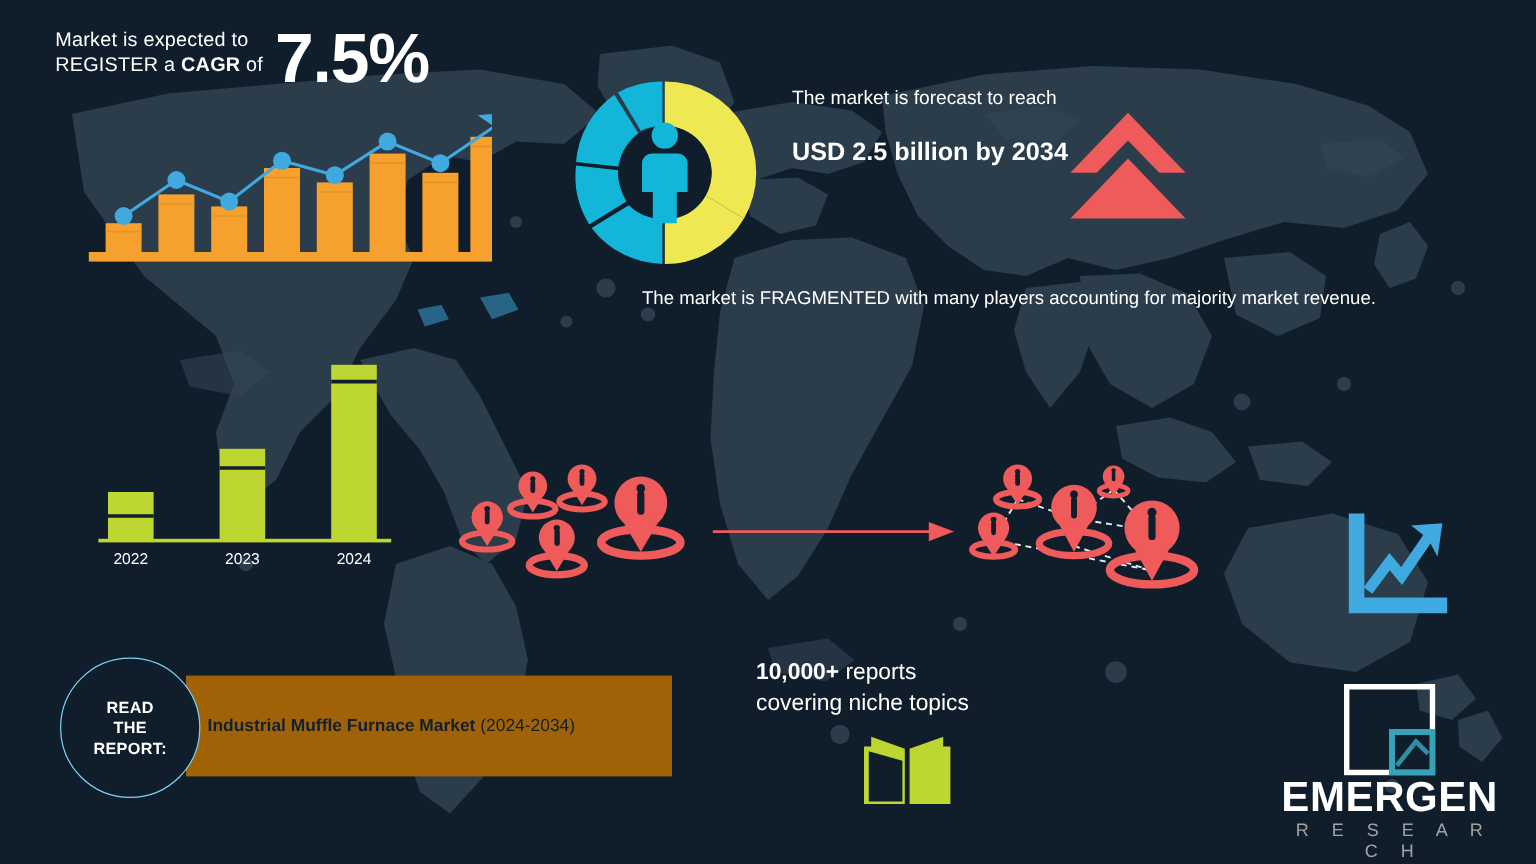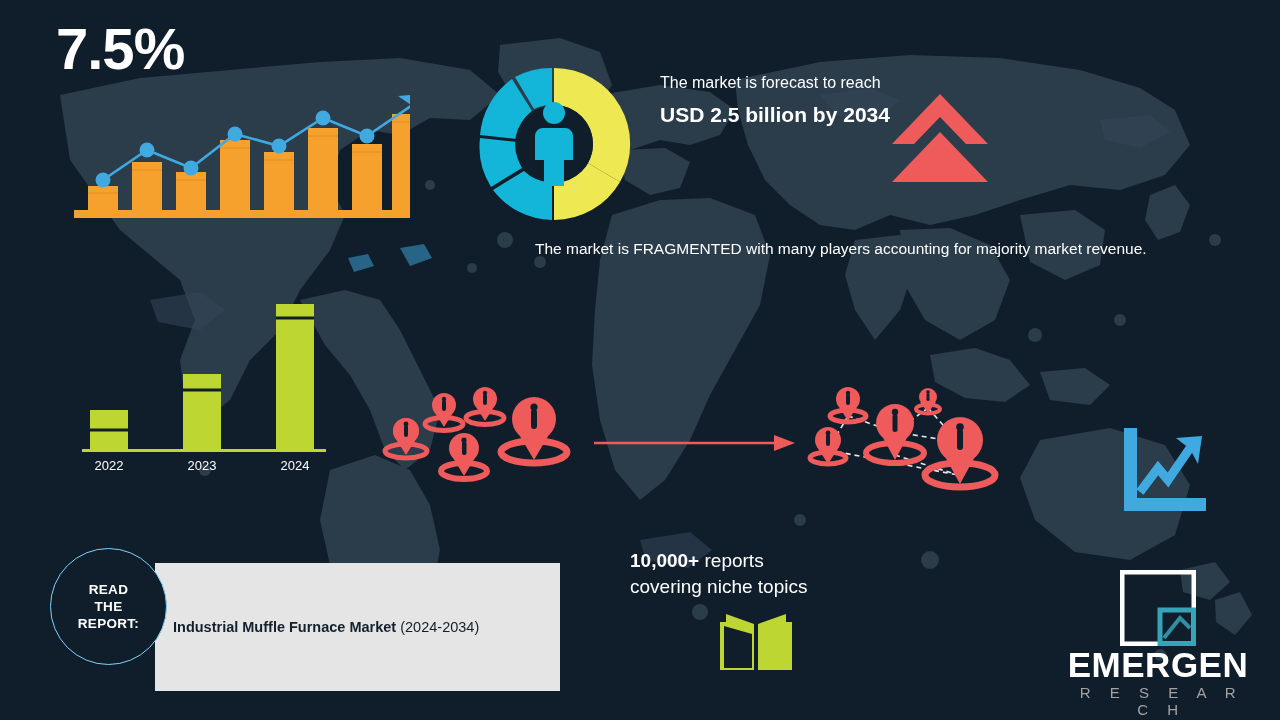--- a/index.html
+++ b/index.html
@@ -57,21 +57,21 @@
   #forecast-block { left: 660px; top: 72px; width: 240px; }
   #forecast-lead {
     font-size: 16px;
     line-height: 21px;
     font-weight: 400;
   }
   #forecast-value {
     font-size: 21px;
     line-height: 27px;
     font-weight: 700;
-    margin-top: 8px;
+    margin-top: 20px;
   }
   #chevrons { left: 888px; top: 92px; width: 104px; height: 92px; }
 
   
   #fragmented-note {
     left: 535px; top: 238px; width: 690px;
     font-size: 15.5px;
     line-height: 22px;
     font-weight: 400;
   }
@@ -95,22 +95,22 @@
 
   
   #pins-left { left: 382px; top: 380px; width: 200px; height: 115px; }
   #pins-right { left: 800px; top: 380px; width: 215px; height: 120px; }
   #transition-arrow { left: 592px; top: 428px; width: 205px; height: 30px; }
   #chart-icon { left: 1118px; top: 424px; width: 92px; height: 92px; }
 
   
   #report-banner {
     left: 155px; top: 563px;
-    width: 405px; height: 128px;
-    background: #e5e5e5;
+    width: 405px; height: 84px;
+    background: #a16207;
   }
   #report-title {
     position: absolute;
     left: 18px; top: 50%;
     transform: translateY(-50%);
     color: #13202e;
     font-size: 14.5px;
     font-weight: 700;
     white-space: nowrap;
   }
@@ -228,20 +228,24 @@
       <path d="M150,300 L200,292 L225,310 L200,330 L158,322 Z"></path>
       <path d="M640,540 L690,532 L712,550 L688,568 L646,560 Z"></path>
     </g>
     <g fill="#3fa9e0" opacity="0.5">
       <path d="M400,248 L424,244 L432,258 L410,266 Z"></path>
       <path d="M348,258 L368,254 L374,266 L354,272 Z"></path>
     </g>
   </svg>
 
   <div class="layer" id="cagr-block">
+    <div id="cagr-label">
+      <span>Market is expected to</span><br>
+      <span>REGISTER a </span><span class="b">CAGR</span><span> of</span>
+    </div>
     <div id="cagr-value">7.5%</div>
   </div>
 
   <svg class="layer" id="growth-chart" viewBox="0 0 340 132" aria-hidden="true">
     <g fill="#f6a02d">
       <rect x="18" y="98" width="30" height="24"></rect>
       <rect x="62" y="74" width="30" height="48"></rect>
       <rect x="106" y="84" width="30" height="38"></rect>
       <rect x="150" y="52" width="30" height="70"></rect>
       <rect x="194" y="64" width="30" height="58"></rect>

